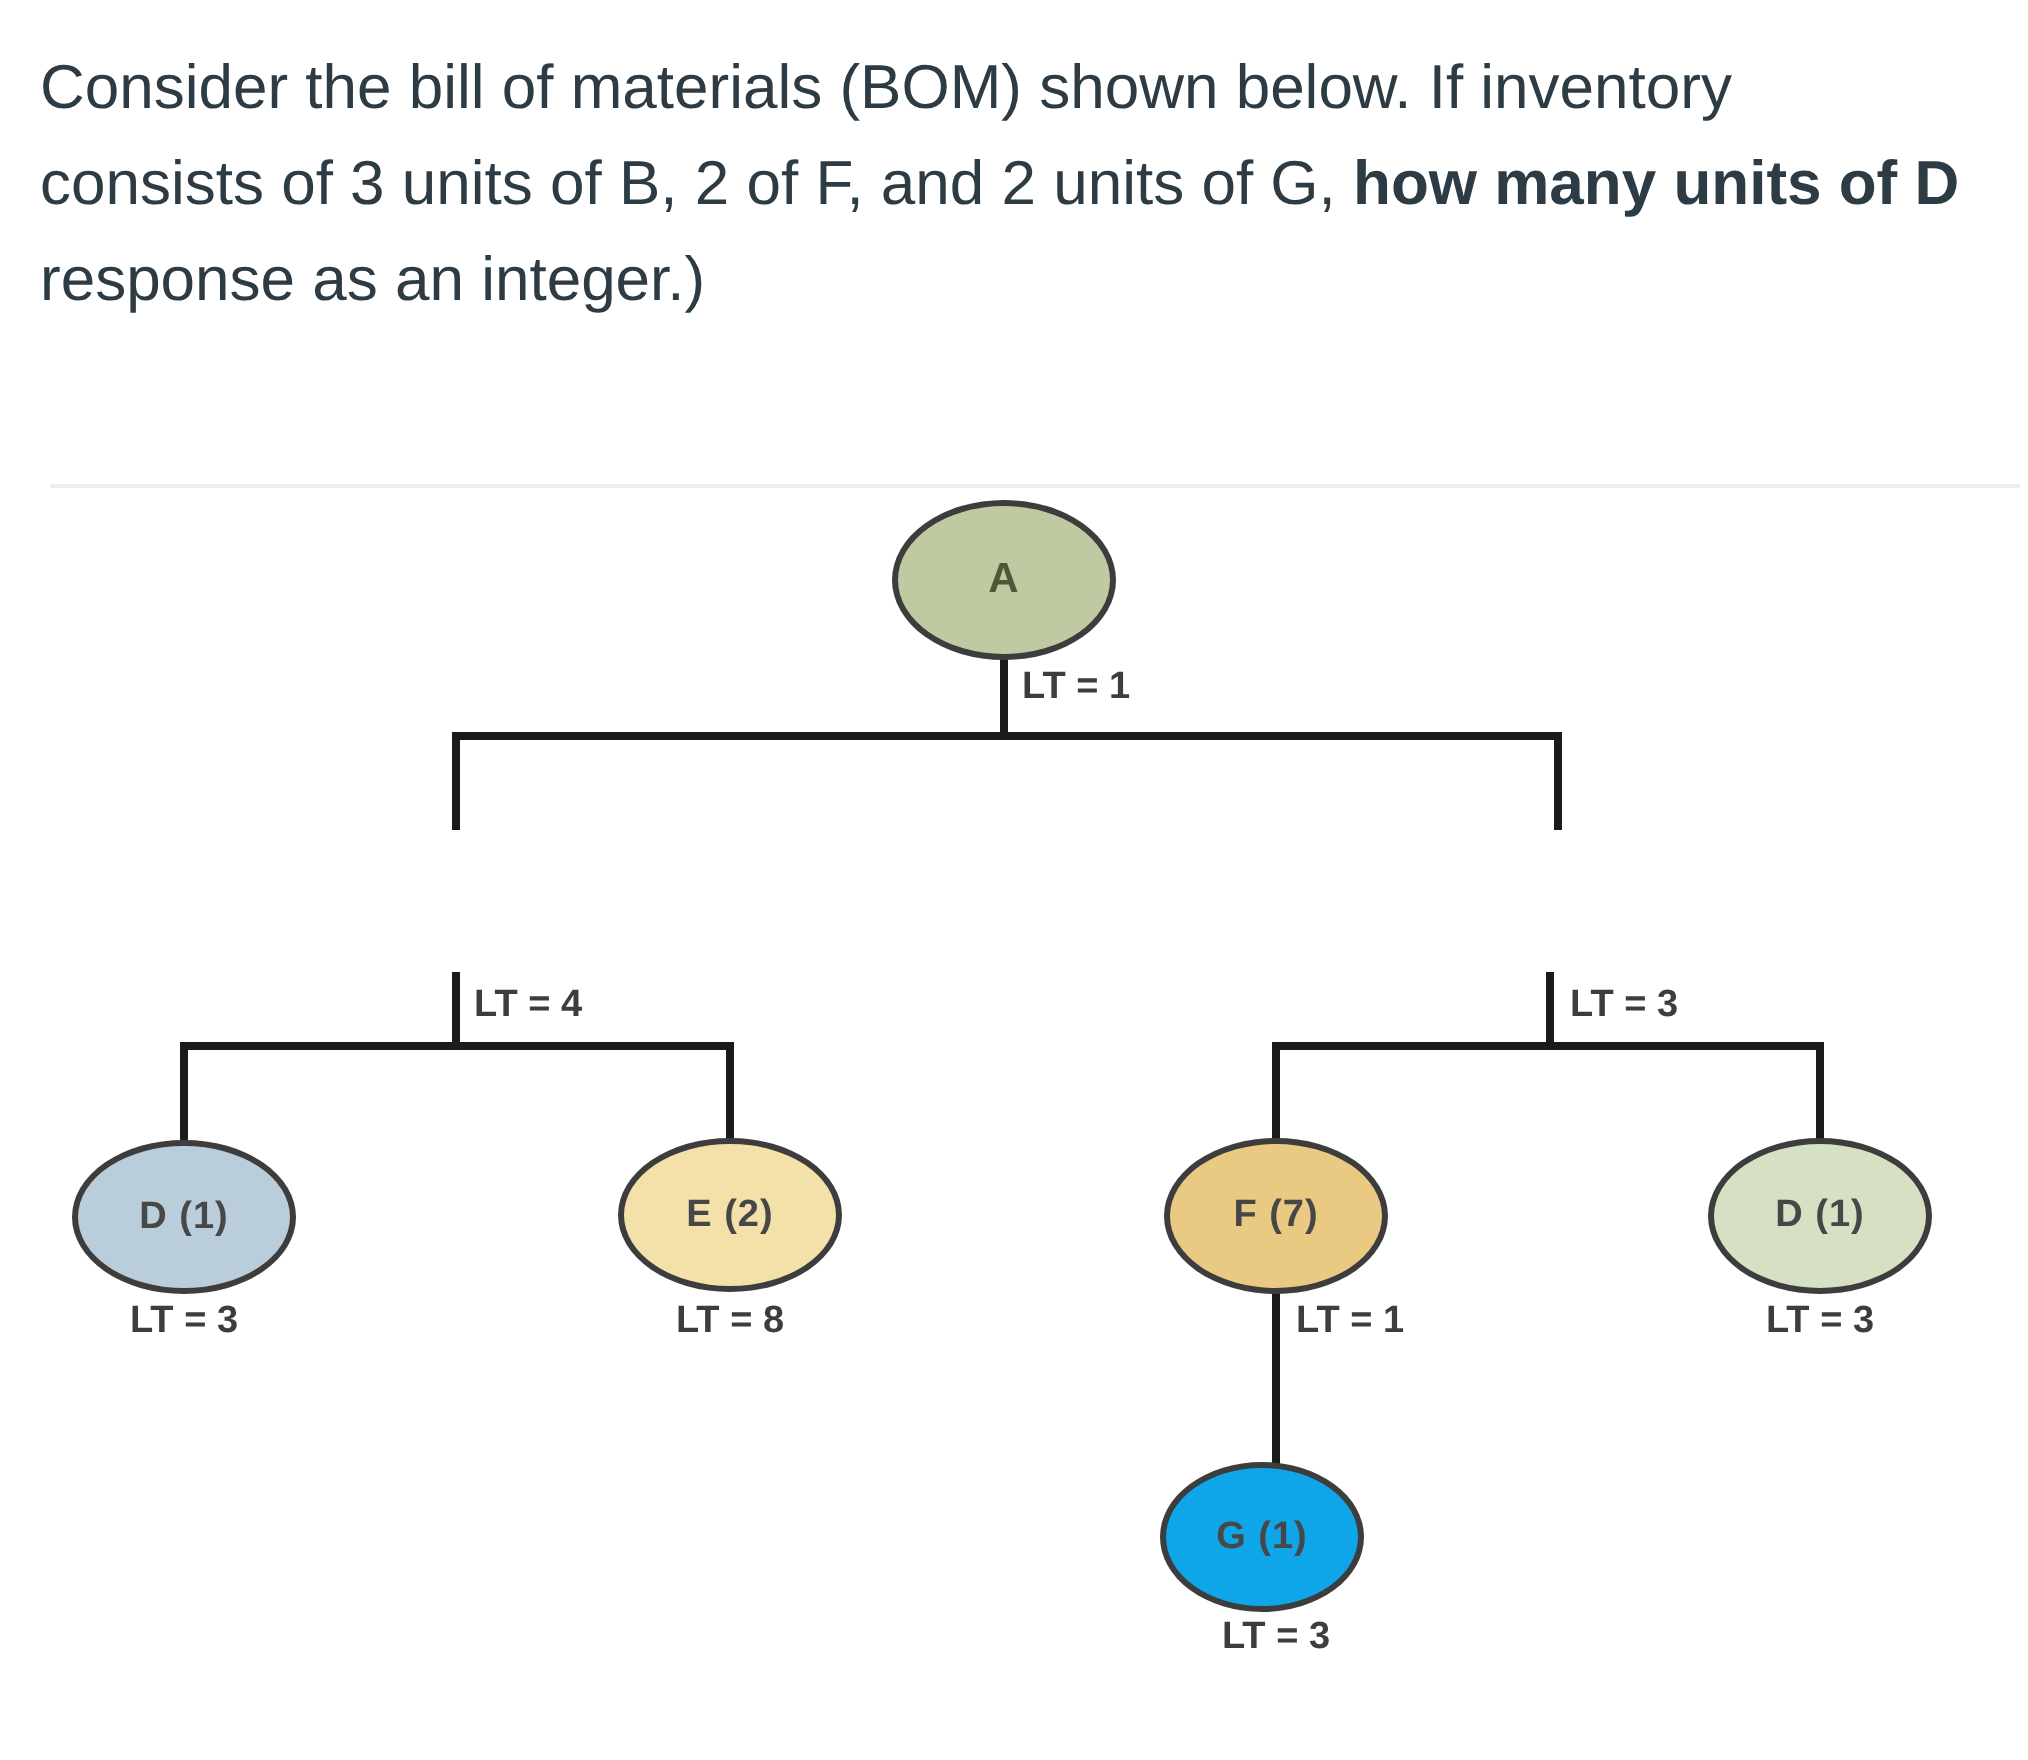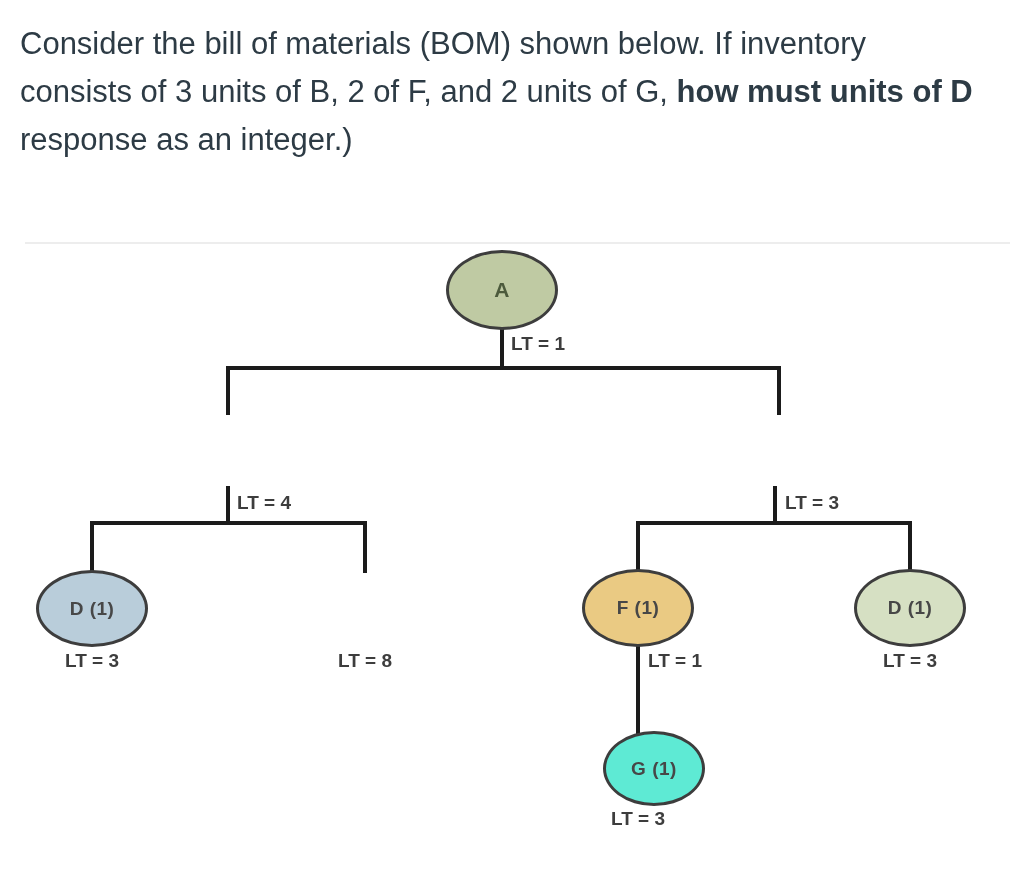--- a/index.html
+++ b/index.html
@@ -39,21 +39,21 @@
   }
   .lt.center { width:110px; text-align:center; }
 </style>
 </head>
 <body>
 
 <div class="page">
 
   <div class="question">
     <div class="qline"><span>Consider the bill of materials (BOM) shown below. If inventory</span><strong></strong><span></span></div>
-    <div class="qline"><span>consists of 3 units of B, 2 of F, and 2 units of G, </span><strong>how must units of D</strong><span></span></div>
+    <div class="qline"><span>consists of 3 units of B, 2 of F, and 2 units of G, </span><strong>how many units of D</strong><span></span></div>
     <div class="qline"><span>response as an integer.)</span><strong></strong><span></span></div>
   </div>
 
   <div class="diagram">
     <div class="img-edge"></div>
 
     <div class="edge" style="left:500px;top:89px;width:4px;height:41px"></div>
     <div class="edge" style="left:226px;top:128px;width:555px;height:4px"></div>
     <div class="edge" style="left:226px;top:128px;width:4px;height:49px"></div>
     <div class="edge" style="left:777px;top:128px;width:4px;height:49px"></div>
@@ -69,27 +69,30 @@
     <div class="edge" style="left:908px;top:283px;width:4px;height:52px"></div>
 
     <div class="edge" style="left:636px;top:406px;width:4px;height:91px"></div>
 
     <div class="node" style="left: 446px; top: 12px; width: 112px; height: 80px; background-color: rgb(191, 202, 163);">
       <span class="node-label root">A</span>
     </div>
     <div class="node" style="left: 36px; top: 332px; width: 112px; height: 77px; background-color: rgb(185, 205, 218);">
       <span class="node-label">D (1)</span>
     </div>
+    <div class="node" style="left: 309px; top: 331px; width: 112px; height: 77px; background-color: rgb(244, 225, 170);">
+      <span class="node-label">E (2)</span>
+    </div>
     <div class="node" style="left: 582px; top: 331px; width: 112px; height: 78px; background-color: rgb(234, 202, 131);">
-      <span class="node-label">F (1)</span>
+      <span class="node-label">F (7)</span>
     </div>
     <div class="node" style="left: 854px; top: 331px; width: 112px; height: 78px; background-color: rgb(214, 224, 195);">
       <span class="node-label">D (1)</span>
     </div>
-    <div class="node" style="left: 603px; top: 493px; width: 102px; height: 75px; background-color: #5eead4;">
+    <div class="node" style="left: 580px; top: 493px; width: 102px; height: 75px; background-color: #0ea5e9;">
       <span class="node-label">G (1)</span>
     </div>
 
     <div class="lt" style="left:511px;top:95px">LT = 1</div>
     <div class="lt" style="left:237px;top:254px">LT = 4</div>
     <div class="lt" style="left:785px;top:254px">LT = 3</div>
     <div class="lt center" style="left:37px;top:412px">LT = 3</div>
     <div class="lt center" style="left:310px;top:412px">LT = 8</div>
     <div class="lt" style="left:648px;top:412px">LT = 1</div>
     <div class="lt center" style="left:855px;top:412px">LT = 3</div>

